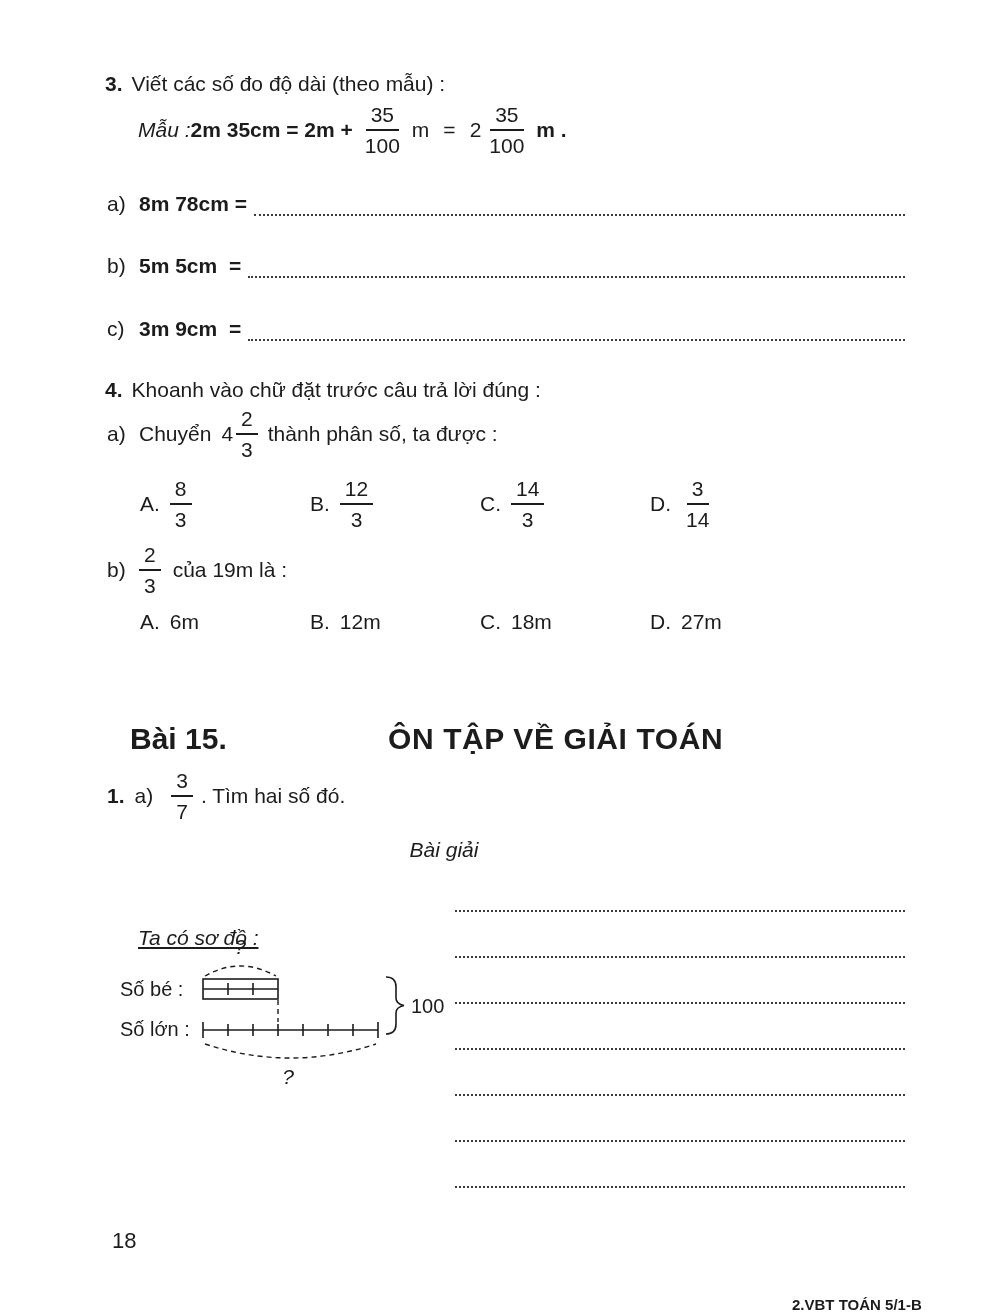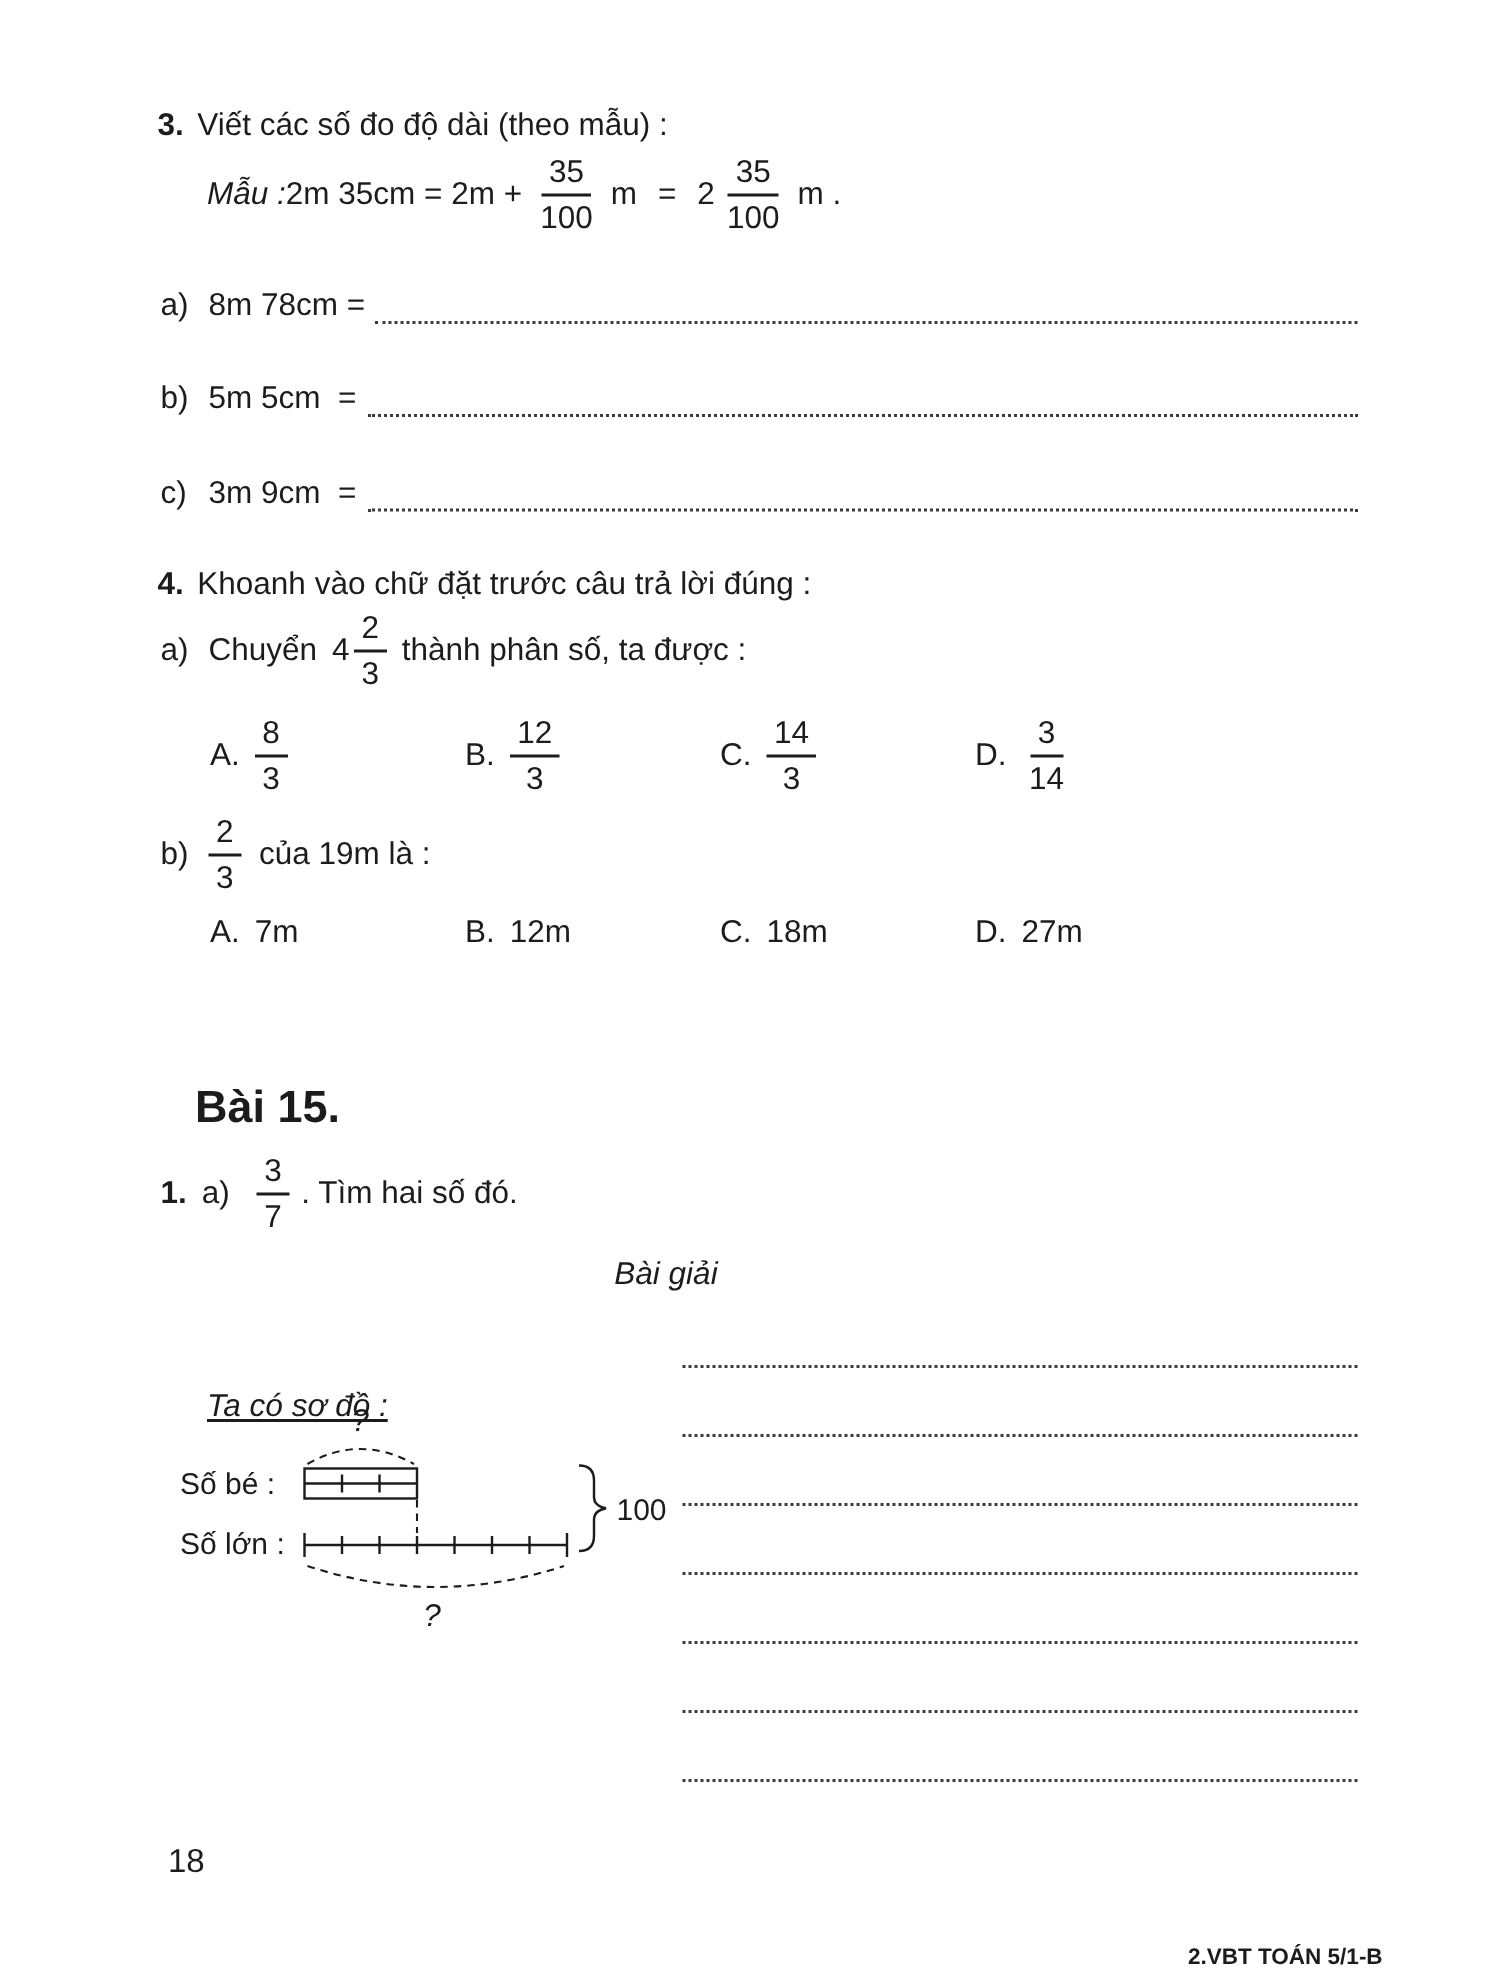--- a/index.html
+++ b/index.html
@@ -4,21 +4,21 @@
 <style>
   * { margin:0; padding:0; box-sizing:border-box; }
   html, body { background:#ffffff; }
   .page {
     position:relative; width:1008px; height:1312px; background:#ffffff;
     font-family:"Liberation Sans", sans-serif; color:#1c1c1c; overflow:hidden;
   }
   .abs { position:absolute; }
   .b { font-weight:bold; }
   .i { font-style:italic; }
-  .pre { white-space:pre; }
+  .pre { white-space:pre;font-weight:bold; }
   .row { display:flex; align-items:center; font-size:21px; }
   .leader-row { display:flex; align-items:flex-end; font-size:21px; line-height:1.15; }
   .itm-label { width:32px; flex:0 0 auto; }
   .dotfill { flex:1; height:5px; border-bottom:2.2px dotted #3b3b3b; margin-left:7px; }
   .frac { display:inline-flex; flex-direction:column; align-items:center; line-height:1; }
   .frac .fn { padding:0 5px 4px; border-bottom:2px solid #1c1c1c; text-align:center; }
   .frac .fd { padding:4px 5px 0; text-align:center; }
   .opt { display:flex; align-items:center; width:170px; font-size:21px; }
   .opt .letter { margin-right:10px; }
   .ans-col { width:450px; }
@@ -128,37 +128,38 @@
     <span class="frac">
       <span class="fn">2</span>
       <span class="fd">3</span>
     </span>
     <span style="margin-left:12px;">của 19m là :</span>
   </div>
 
   <div class="abs row" style="left:140px; top:610px;">
     <span class="opt">
       <span class="letter">A.</span>
-      <span>7m</span>
+      <span>6m</span>
     </span>
     <span class="opt">
       <span class="letter">B.</span>
       <span>12m</span>
     </span>
     <span class="opt">
       <span class="letter">C.</span>
       <span>18m</span>
     </span>
     <span class="opt" style="width:auto;">
       <span class="letter">D.</span>
       <span>27m</span>
     </span>
   </div>
 
   <div class="abs b fs22" style="left:110px; top:722px;">Bài 15.</div>
+  <div class="abs b fs22 lesson-title" style="left:368px; top:722px;">ÔN TẬP VỀ GIẢI TOÁN</div>
 
   <div class="abs row" style="left:107px; top:770px;">
     <span class="b" style="margin-right:10px;">1.</span>
     <span style="margin-right:10px;">a)</span>
     <span class="frac" style="margin:0 8px;">
       <span class="fn">3</span>
       <span class="fd">7</span>
     </span>
     <span>. Tìm hai số đó.</span>
   </div>

